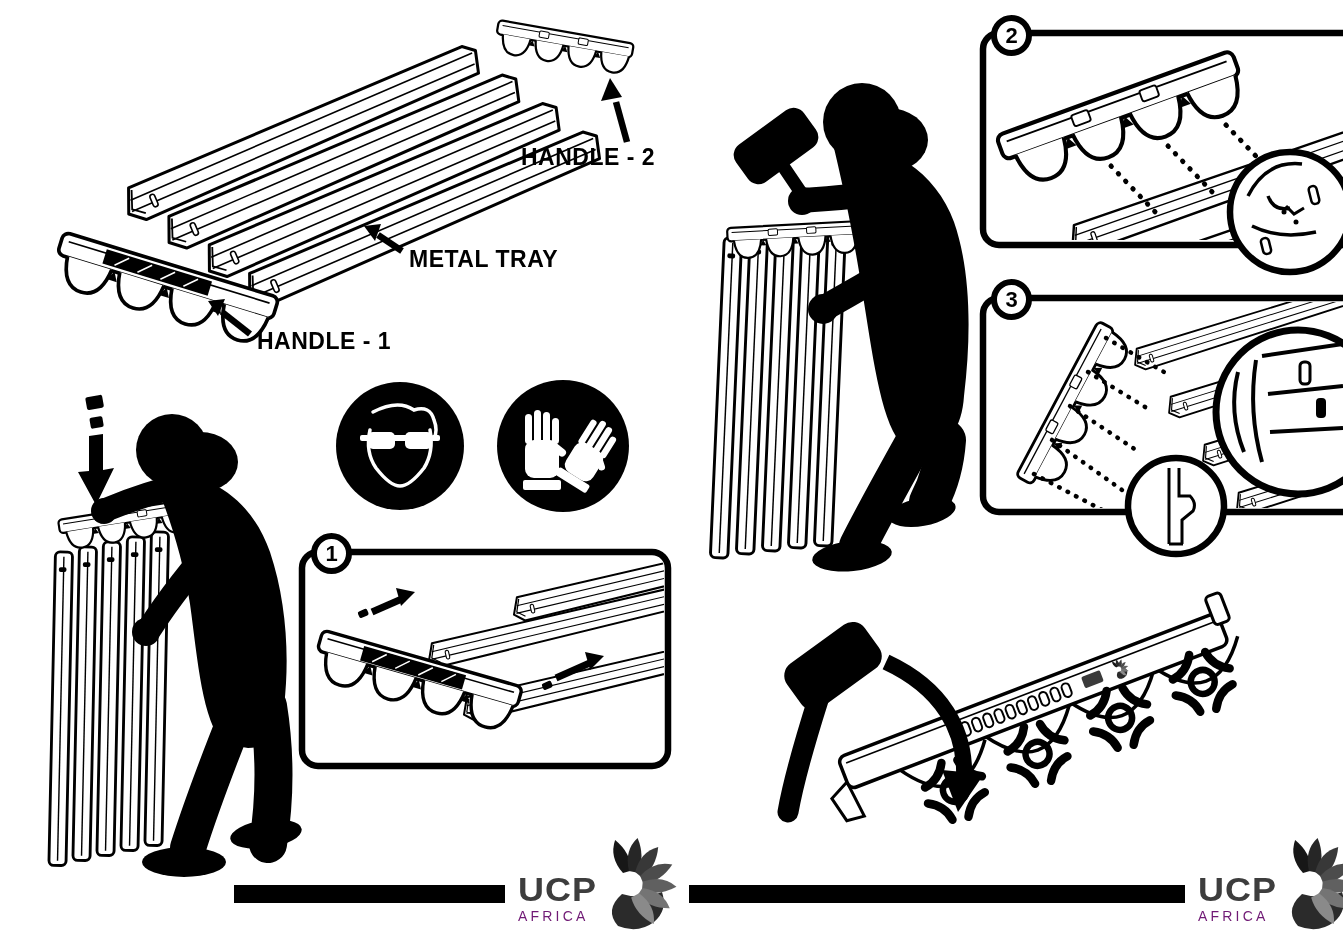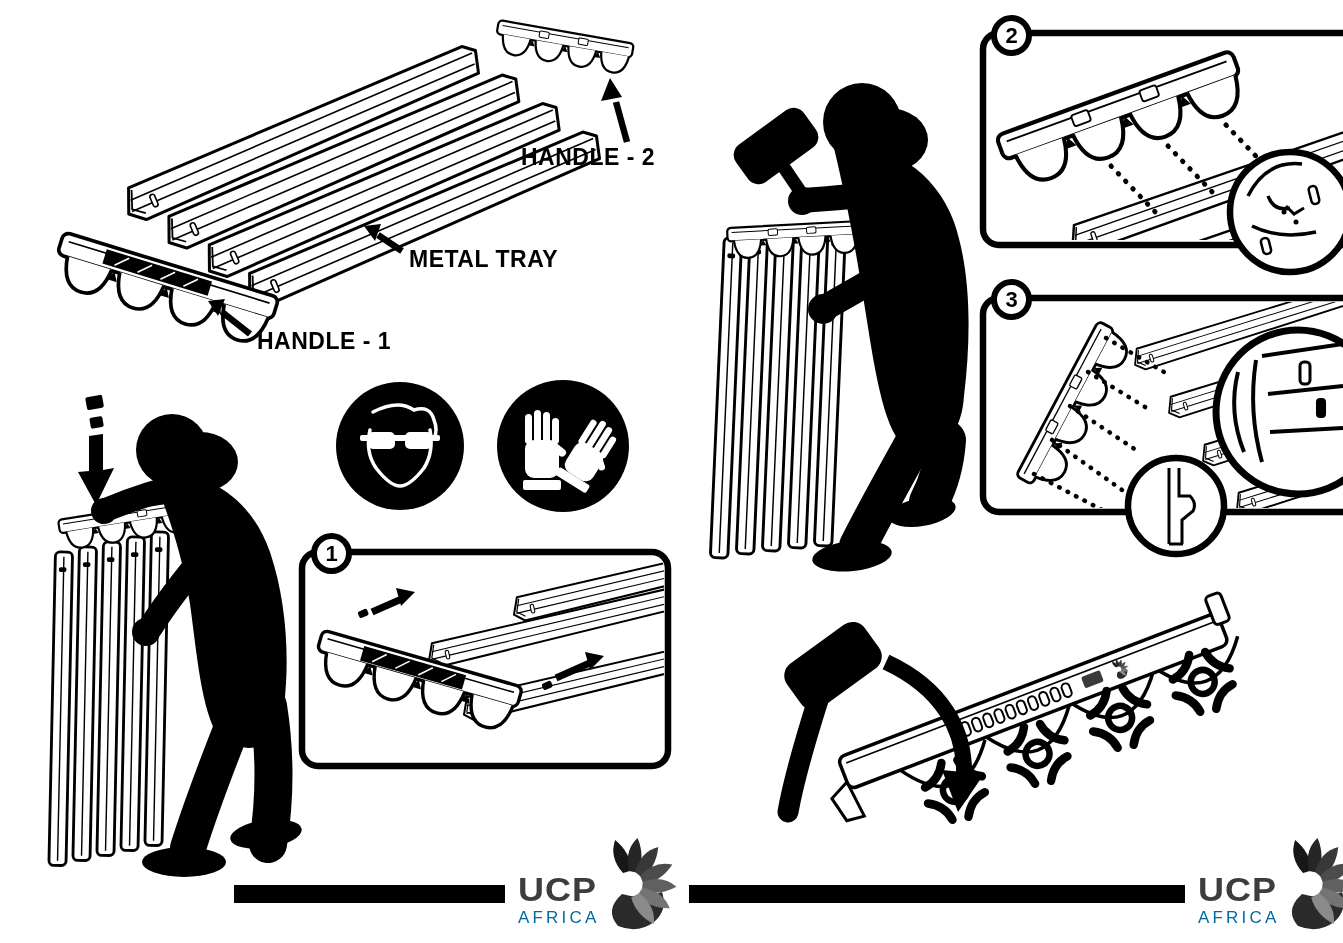--- a/index.html
+++ b/index.html
@@ -12,21 +12,21 @@
     position:absolute;font-weight:bold;font-size:23px;letter-spacing:.5px;
     color:#000;white-space:nowrap;transform:scaleY(1.05);
   }
   .step-badge{
     position:absolute;width:29px;height:29px;border:6px solid #000;border-radius:50%;
     background:#fff;display:flex;align-items:center;justify-content:center;
     font-weight:bold;font-size:22px;color:#000;z-index:5;
   }
   .logo{position:absolute;line-height:1;white-space:nowrap;z-index:4;}
   .logo .ucp{font-weight:bold;font-size:36px;color:#3d3d3d;letter-spacing:1px;transform:scaleY(.92);display:block;}
-  .logo .africa{font-size:17px;color:#0369a1;letter-spacing:3.2px;display:block;margin-top:1px;}
+  .logo .africa{font-size:14px;color:#701a75;letter-spacing:3.2px;display:block;margin-top:1px;}
 </style>
 </head>
 <body>
 
 <div class="canvas">
 
 <svg width="1343" height="943" viewBox="0 0 1343 943" xmlns="http://www.w3.org/2000/svg">
   <defs>
 
     <g id="trayCh">

